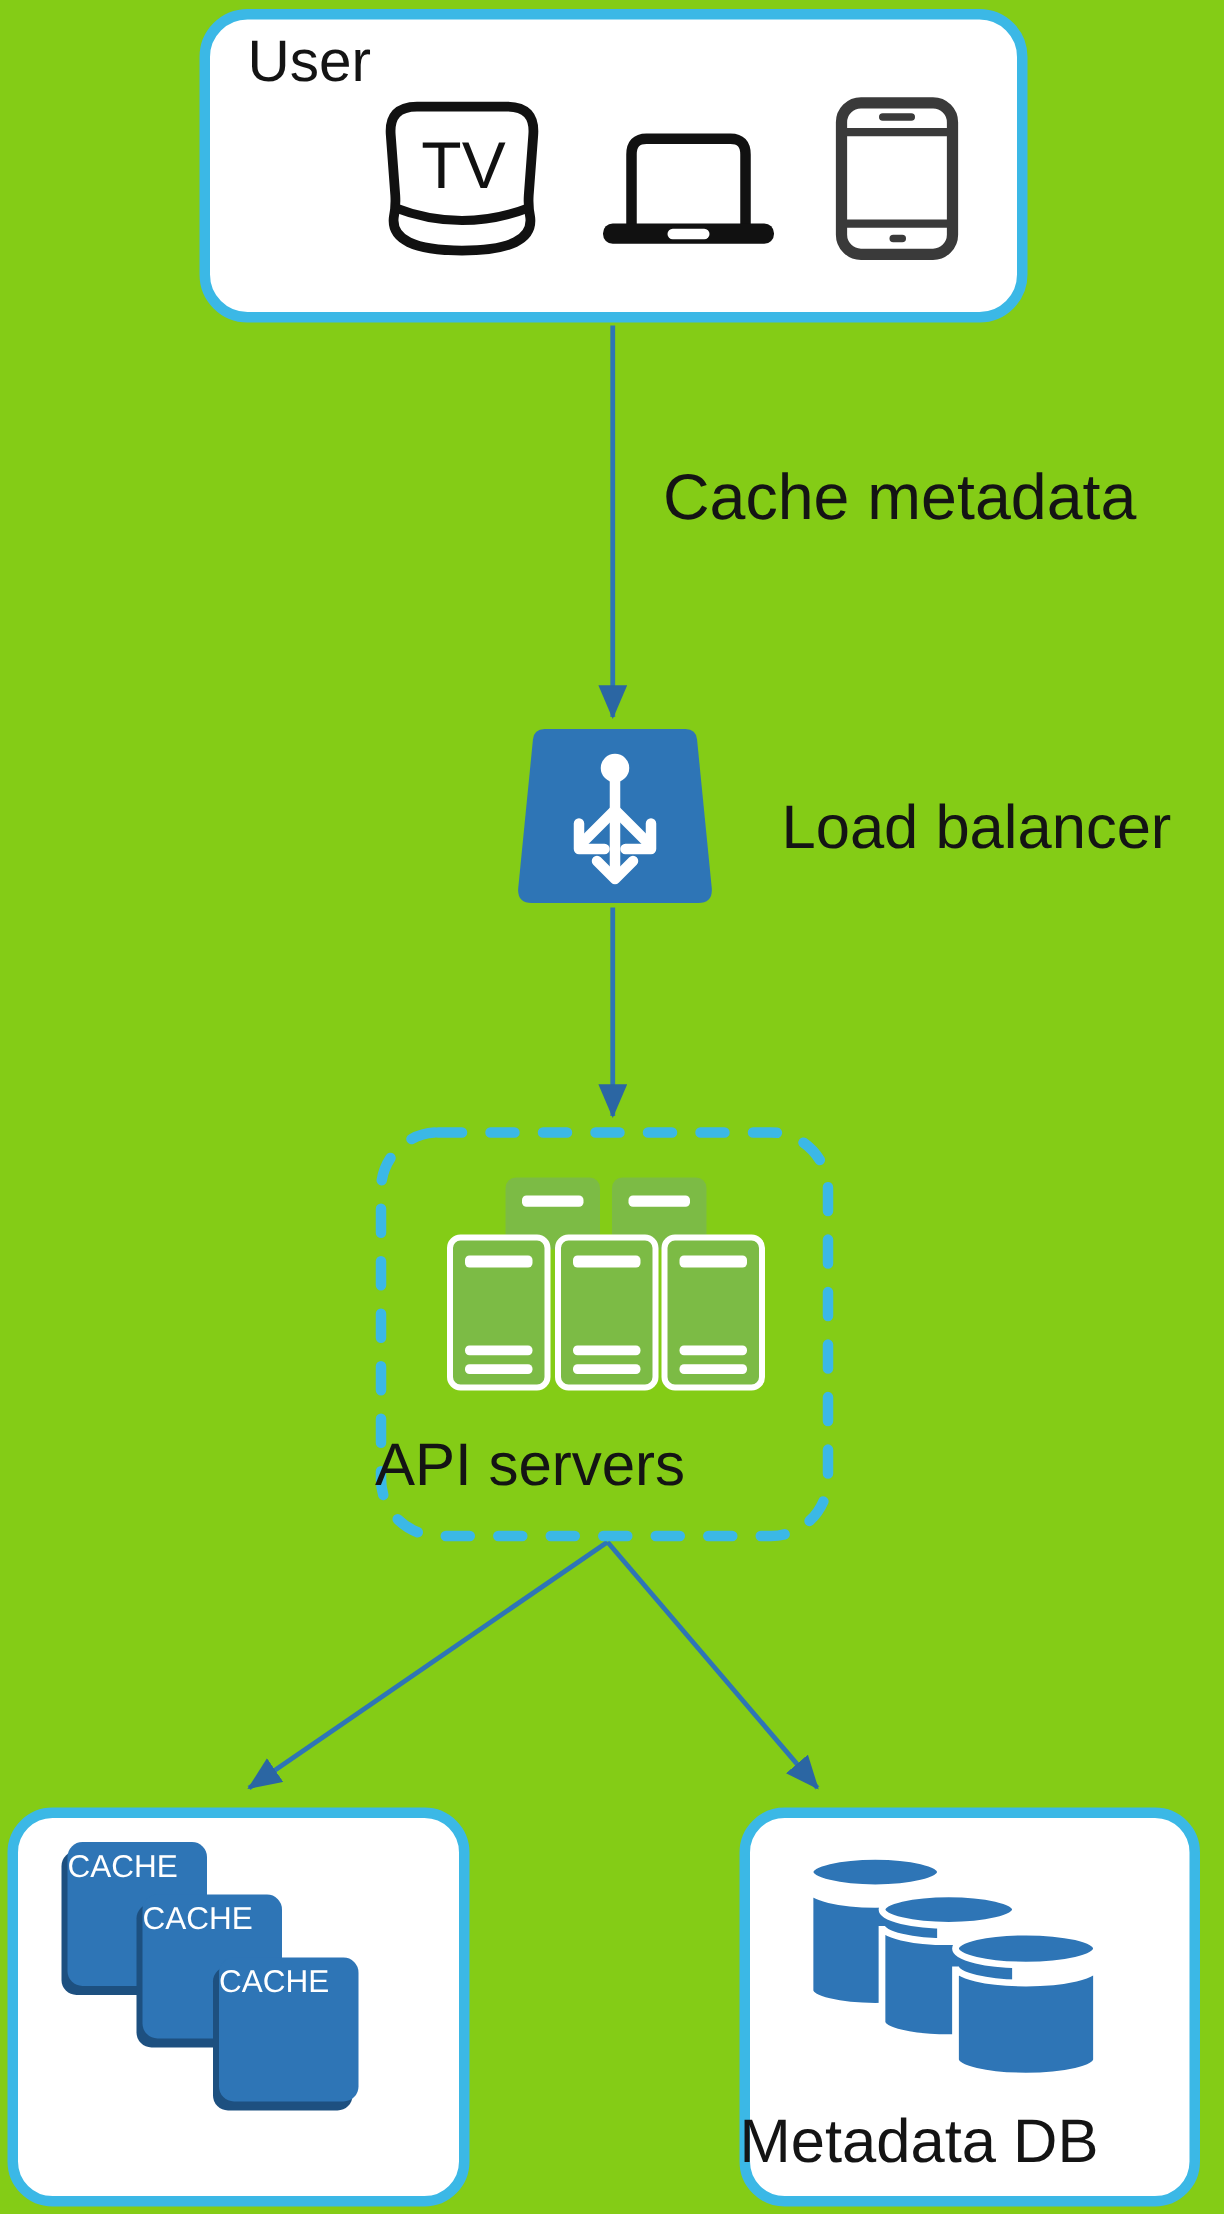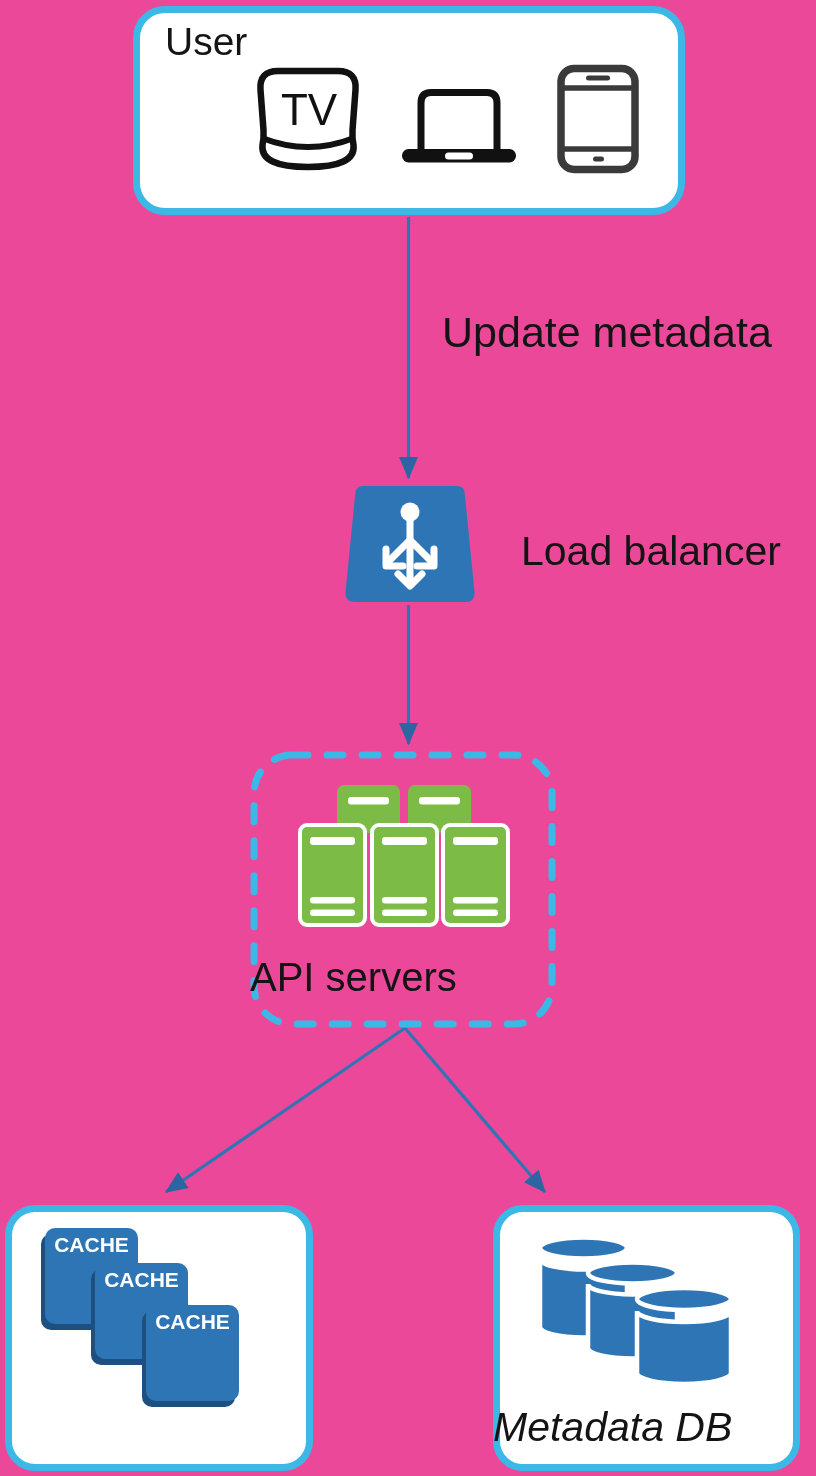--- a/index.html
+++ b/index.html
@@ -1,25 +1,25 @@
 <!DOCTYPE html>
 <html><head>
 <meta charset="utf-8">
 <style>
   html,body{margin:0;padding:0;background:#fff;}
-  #canvas{position:relative;width:816px;height:1476px;background:#ec4899;overflow:hidden;
+  #canvas{position:relative;width:816px;height:1476px;background:#84cc16;overflow:hidden;
           font-family:"Liberation Sans",sans-serif;color:#1a1a1a;}
   .abs{position:absolute;}
   .node-box{position:absolute;border:7px solid #3bb8e6;border-radius:32px;background:#fff;box-sizing:border-box;}
   .lbl{position:absolute;white-space:nowrap;line-height:1.05;color:#141414;}
   .center{text-align:left;}
   .cache-sq{position:absolute;width:93px;height:96px;background:#2e75b6;border-radius:10px;
             box-shadow:-4px 6px 0 0 #1d5080;}
-  .cache-sq span{display:block;text-align:center;margin-top:5px;color:#fff;
-                 font-weight:bold;font-size:21px;letter-spacing:0px;}
+  .cache-sq span{display:block;text-align:left;margin-top:5px;color:#fff;
+                 font-weight:normal;font-size:21px;letter-spacing:0px;}
 </style>
 </head>
 <body>
 
 <div id="canvas">
 
   <svg class="abs" style="left:0;top:0;" width="816" height="1476" viewBox="0 0 816 1476">
     <defs>
       <marker id="ah" markerWidth="8" markerHeight="7" refX="6.6" refY="3" orient="auto" markerUnits="strokeWidth">
         <path d="M0,0 L7,3 L0,6 Z" fill="#2b66a3"></path>
@@ -49,21 +49,21 @@
   </svg>
 
   <svg class="abs" style="left:556px;top:64px;" width="84" height="110" viewBox="0 0 84 110">
     <rect x="5" y="4.5" width="74" height="101" rx="13" fill="#fff" stroke="#3a3a3a" stroke-width="7.5"></rect>
     <path d="M 7 24 H 77" stroke="#3a3a3a" stroke-width="5.5"></path>
     <path d="M 7 85 H 77" stroke="#3a3a3a" stroke-width="5.5"></path>
     <rect x="30" y="11.5" width="24" height="5" rx="2.5" fill="#3a3a3a"></rect>
     <rect x="37" y="92.5" width="11" height="5" rx="2.5" fill="#3a3a3a"></rect>
   </svg>
 
-  <div class="lbl" style="left:442px;top:310px;font-size:43px;">Update metadata</div>
+  <div class="lbl" style="left:442px;top:310px;font-size:43px;">Cache metadata</div>
 
   <svg class="abs" style="left:338px;top:482px;" width="144" height="124" viewBox="0 0 144 124">
     <path d="M 25 4 H 119 Q 126 4 126.7 11 L 136.5 110 Q 137.3 120 127.5 120 H 16.5 Q 6.7 120 7.5 110 L 17.3 11 Q 18 4 25 4 Z" fill="#2e75b6"></path>
     <g stroke="#fff" stroke-width="7" fill="none" stroke-linecap="round" stroke-linejoin="round">
       <circle cx="72" cy="30" r="9.5" fill="#fff" stroke="none"></circle>
       <path d="M 72 39 V 97"></path>
       <path d="M 72 58 L 50 80"></path>
       <path d="M 72 58 L 94 80"></path>
       <path d="M 48 67 V 84 H 65"></path>
       <path d="M 96 67 V 84 H 79"></path>
@@ -121,15 +121,15 @@
   <svg class="abs" style="left:530px;top:1235px;" width="210" height="155" viewBox="0 0 210 155">
     <g fill="#2e75b6" stroke="#fff" stroke-width="4.5">
       <ellipse cx="53.5" cy="13" rx="43.5" ry="10.5"></ellipse>
       <path d="M 10 24 A 43.5 10.5 0 0 0 97 24 L 97 92 A 43.5 10.5 0 0 1 10 92 Z"></path>
       <ellipse cx="102.5" cy="38" rx="44.5" ry="10.5"></ellipse>
       <path d="M 58 49 A 44.5 10.5 0 0 0 147 49 L 147 113 A 44.5 10.5 0 0 1 58 113 Z"></path>
       <ellipse cx="154" cy="64" rx="47" ry="11"></ellipse>
       <path d="M 107 76 A 47 11 0 0 0 201 76 L 201 138 A 47 11 0 0 1 107 138 Z"></path>
     </g>
   </svg>
-  <div class="lbl center" style="left:493px;top:1406px;width:307px;font-size:41px;font-style:italic;">Metadata DB</div>
+  <div class="lbl center" style="left:493px;top:1406px;width:307px;font-size:41px;">Metadata DB</div>
 
 </div>
 
 </body></html>

